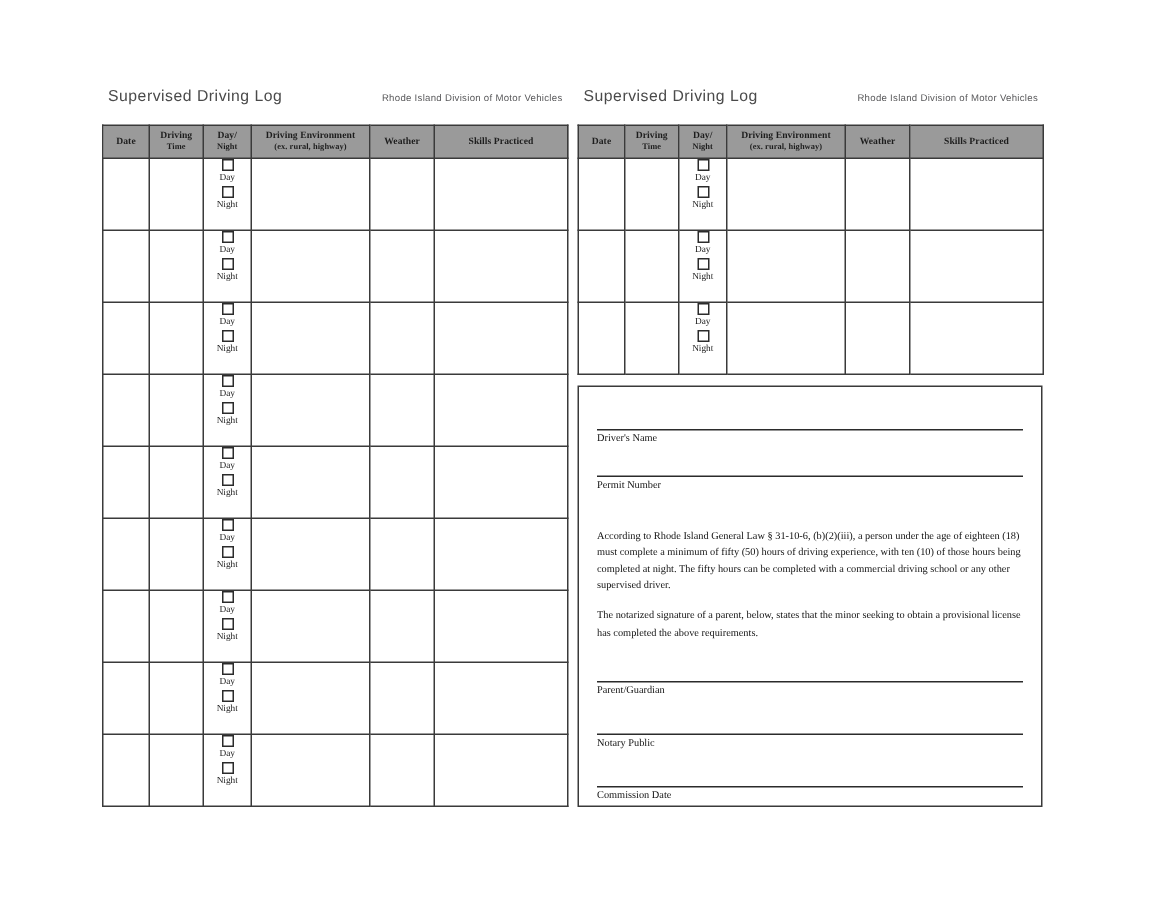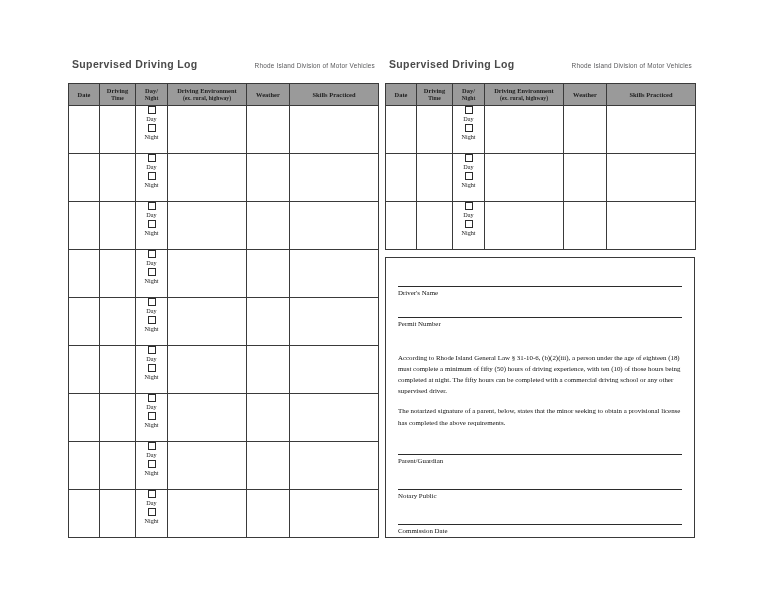--- a/index.html
+++ b/index.html
@@ -36,21 +36,21 @@
     display: flex;
     align-items: baseline;
     justify-content: space-between;
     height: 20px;
     padding: 0 3px 0 4px;
     box-sizing: border-box;
   }
   .sheet-title {
     font-family: "Liberation Sans", sans-serif;
     font-size: 10.5px;
-    font-weight: 700;
+    font-weight: 400;
     letter-spacing: .35px;
     color: #4a4a4a;
     white-space: nowrap;
   }
   .sheet-agency {
     font-family: "Liberation Sans", sans-serif;
     font-size: 6.4px;
     font-weight: 300;
     letter-spacing: .2px;
     color: #59595b;

